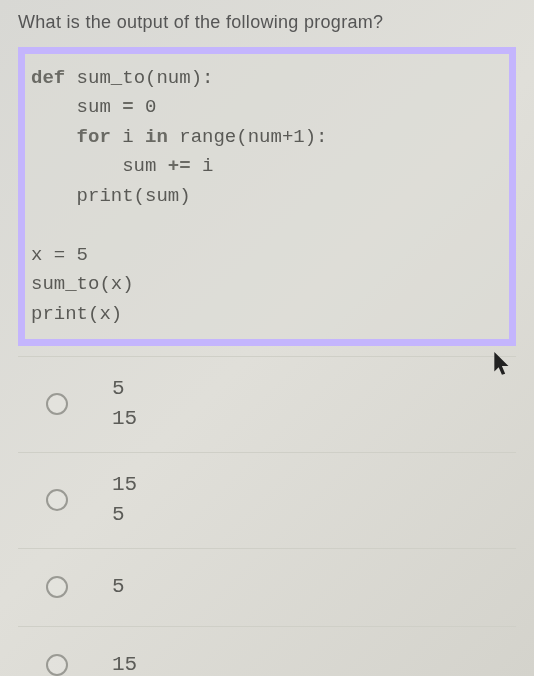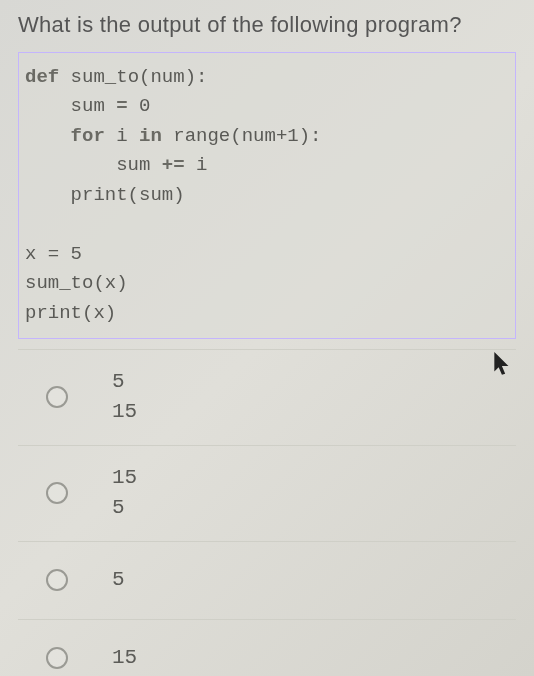--- a/index.html
+++ b/index.html
@@ -5,27 +5,27 @@
   * { box-sizing: border-box; margin: 0; padding: 0; }
   html, body { width: 534px; height: 676px; }
   body {
     background: linear-gradient(135deg, #d8d8d4 0%, #e0dfd9 50%, #d4d3cc 100%);
     font-family: Arial, Helvetica, sans-serif;
     padding: 12px 18px 18px 18px;
     color: #444;
     position: relative;
   }
   .question-text {
-    font-size: 22px;
+    font-size: 18px;
     color: #555;
     margin-bottom: 14px;
     letter-spacing: 0.3px;
   }
   .code-block {
-    border: 1px solid #c4b5fd;
+    border: 7px solid #c4b5fd;
     background: rgba(220,220,214,0.5);
     padding: 10px 25px 10px 6px;
     font-family: "Courier New", Courier, monospace;
     font-size: 19px;
     line-height: 1.55;
     color: #5a5a56;
     margin-bottom: 10px;
     white-space: pre;
   }
   .kw { color: #6a6a64; font-weight: bold; }

